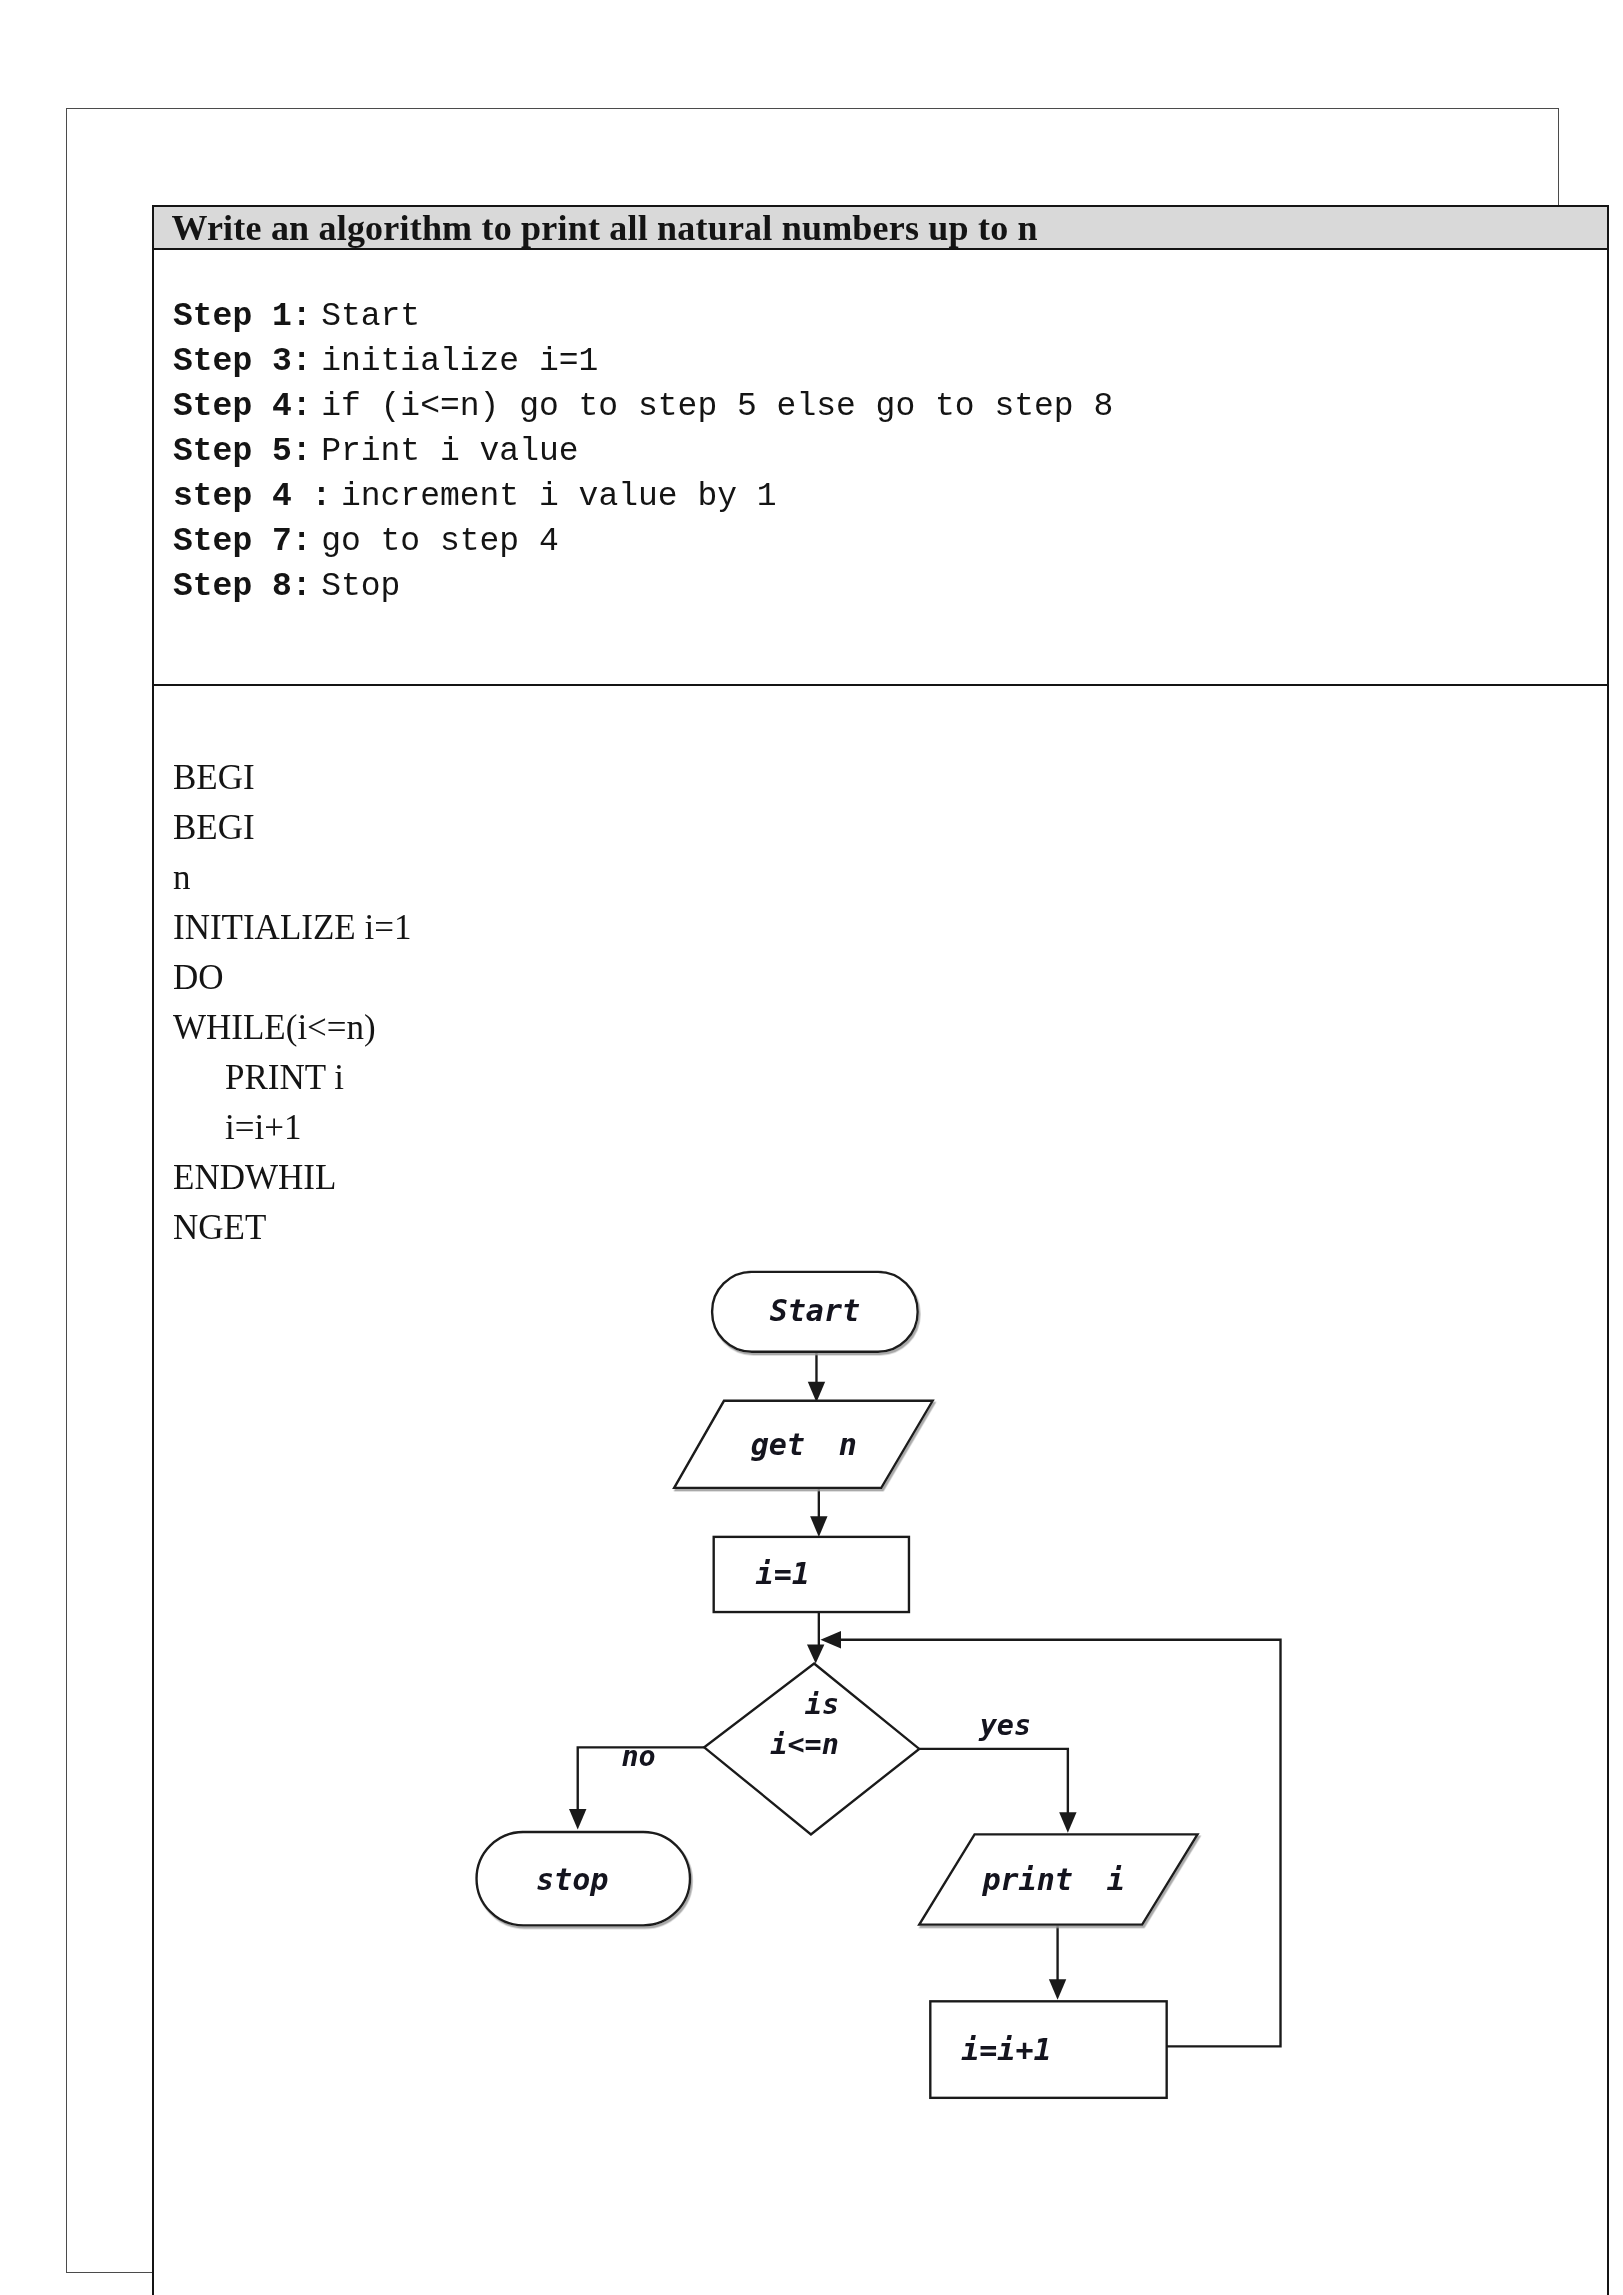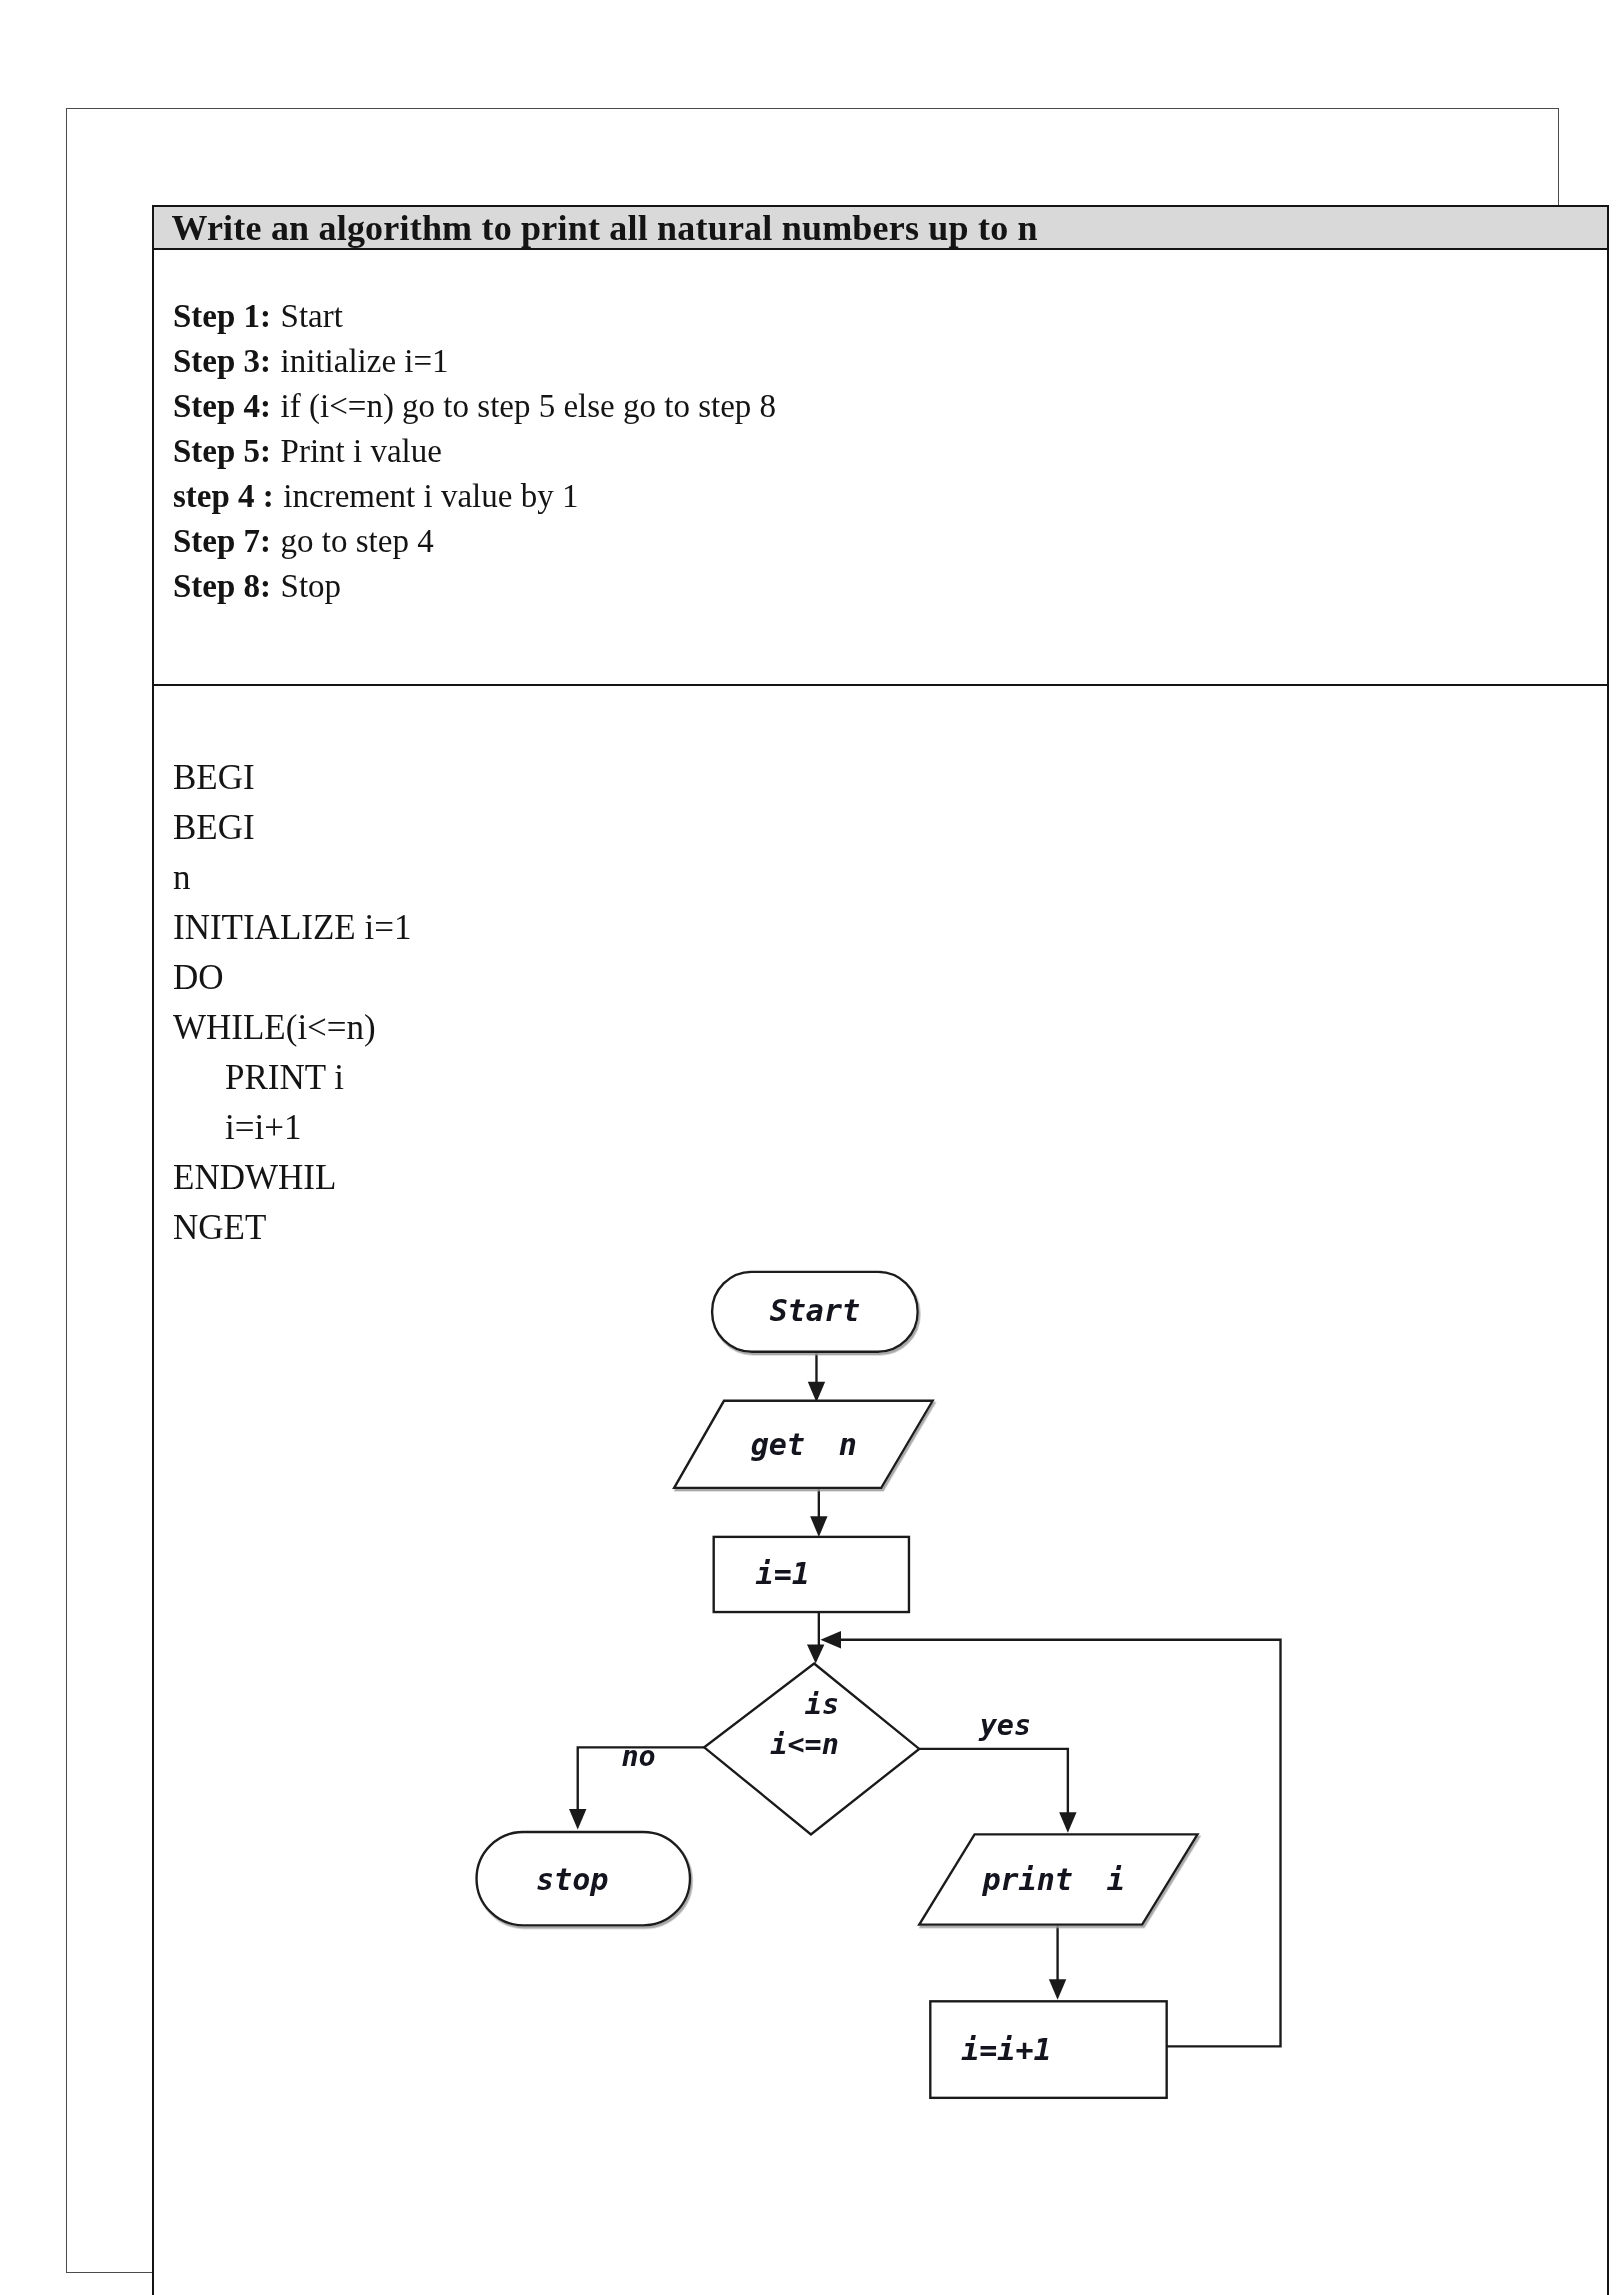--- a/index.html
+++ b/index.html
@@ -7,21 +7,21 @@
         font-family:"Liberation Serif",serif;color:#141414;}
   .outer-box{position:absolute;left:66px;top:66px;width:1493px;height:2165px;
              border:1.6px solid #4b4b4b;box-sizing:border-box;background:#ffffff;margin-top:42px;}
   .cell{position:absolute;box-sizing:border-box;background:#ffffff;
         border-left:2.4px solid #141414;border-right:2.4px solid #141414;border-bottom:2.4px solid #141414;}
   .header-bar{position:absolute;left:85px;top:96px;width:1457px;height:45px;box-sizing:border-box;
               background:#d9d9d9;border:2.4px solid #141414;
               display:flex;align-items:center;padding-left:17.4px;
               font-weight:bold;font-size:36px;letter-spacing:0.2px;}
   .steps-cell{left:85px;top:141px;width:1457px;height:436px;padding:44px 0 0 19px;
-              font-size:33px;line-height:45px;}
+              font-size:33px;line-height:45px;font-family:Liberation Mono, monospace;}
   .step-label{font-weight:bold;margin-right:9.5px;}
   .pseudo-cell{left:85px;top:577px;width:1457px;height:716px;padding:67px 0 0 19px;
                font-size:35px;line-height:50px;}
   .pseudo-line.indent{padding-left:52px;}
   .flow-cell{left:85px;top:1147px;width:1457px;height:1063px;}
   .flow-cell svg{position:absolute;left:0;top:0;width:100%;height:100%;}
   .flow-shape{fill:#ffffff;stroke:#1a1a1a;stroke-width:3;}
   .flow-line{fill:none;stroke:#1a1a1a;stroke-width:3;}
   .flow-arrowhead{fill:#1a1a1a;stroke:none;}
   .flow-label{font-family:"DejaVu Sans Mono",monospace;font-size:38px;font-style:italic;

